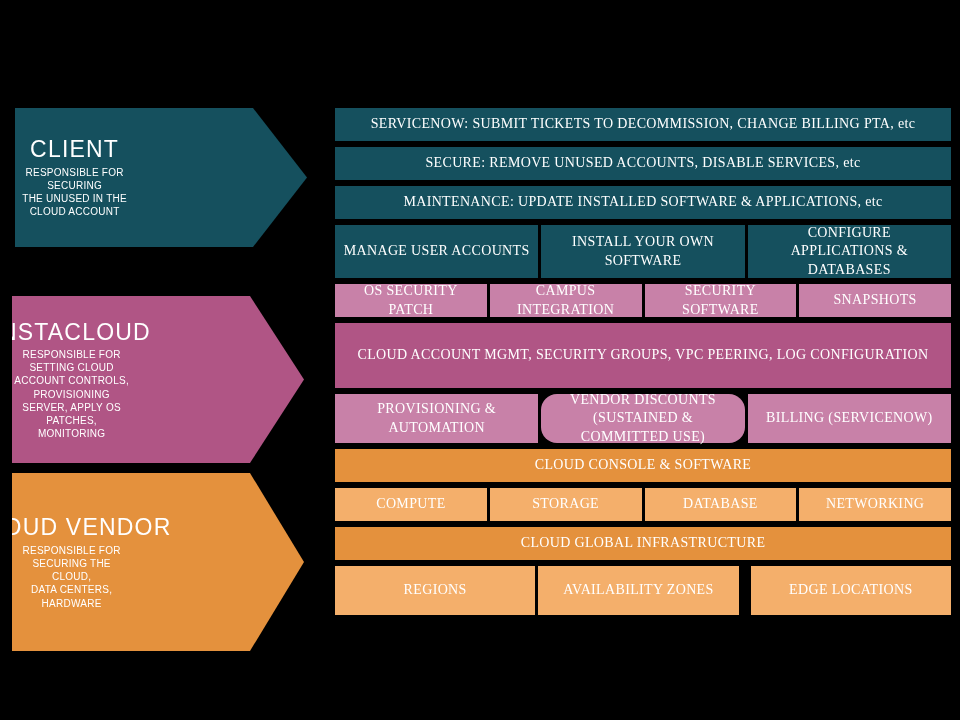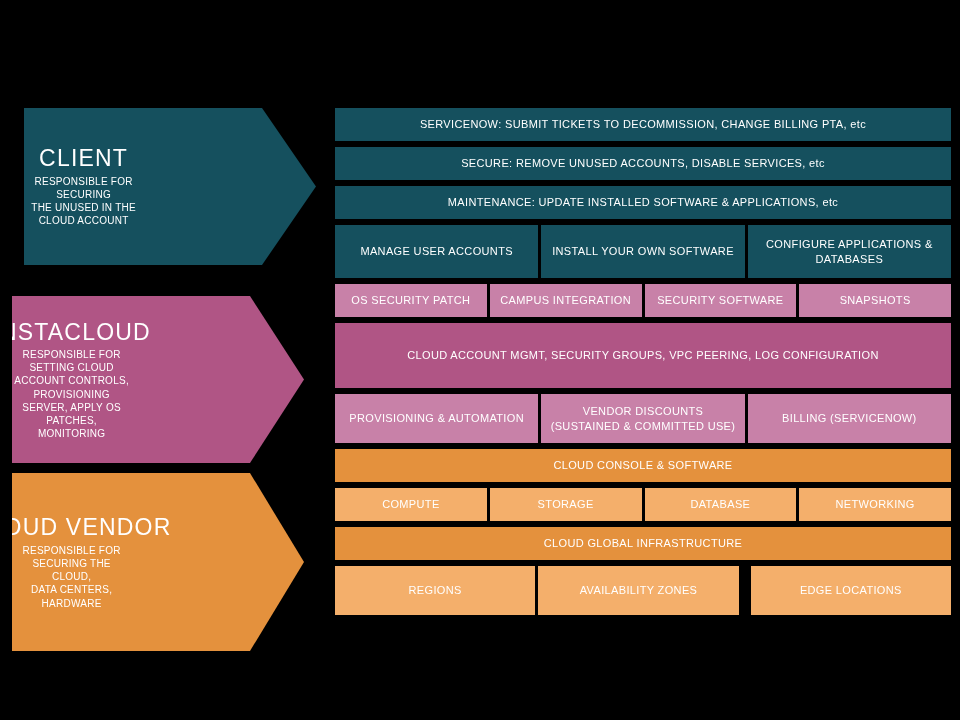--- a/index.html
+++ b/index.html
@@ -32,46 +32,47 @@
     white-space:nowrap;
     margin-bottom:3px;
   }
   .arrow .arrow-sub {
     font-size:10px;
     font-weight:400;
     letter-spacing:0.25px;
     line-height:1.32;
   }
 
-  #arrow-client    { left:24px; top:108px;  width:292px; height:157px; background:#15505E; }
+  #arrow-client    { left:15px; top:108px;  width:292px; height:139px; background:#15505E; }
   #arrow-instacloud{ left:12px; top:296px;  width:292px; height:167px; background:#B05585; }
   #arrow-vendor    { left:12px; top:473px;  width:292px; height:178px; background:#E4913D; }
 
   
   #stack {
     position:absolute;
     left:335px; top:108px;
     width:616px; height:543px;
     display:flex;
     flex-direction:column;
   }
   .row { display:flex; width:100%; flex:0 0 auto; }
   .row + .row { margin-top:6px; }
 
   .cell {
     display:flex;
     align-items:center;
     justify-content:center;
     text-align:center;
     color:#fff;
-    font-size:11px;
+    font-size:14px;
     letter-spacing:0.35px;
     line-height:1.3;
     padding:3px 8px;
     flex:1 1 0;
+    font-family:Liberation Serif, serif;
   }
   .cell + .cell { margin-left:3px; }
 
   
   .c-teal        { background:#15505E; }
   .c-pink-dark   { background:#B05585; }
   .c-pink-light  { background:#C881A8; }
   .c-orange-dark { background:#E4913D; }
   .c-orange-light{ background:#F4AF6B; }
 
@@ -131,21 +132,21 @@
         <div class="cell c-pink-light" style="flex: 1 1 0px;">OS SECURITY PATCH</div>
         <div class="cell c-pink-light" style="flex: 1 1 0px;">CAMPUS INTEGRATION</div>
         <div class="cell c-pink-light" style="flex: 1 1 0px;">SECURITY SOFTWARE</div>
         <div class="cell c-pink-light" style="flex: 1 1 0px;">SNAPSHOTS</div>
       </div>
       <div class="row h-wide">
         <div class="cell c-pink-dark" style="flex: 1 1 0px;">CLOUD ACCOUNT MGMT, SECURITY GROUPS, VPC PEERING, LOG CONFIGURATION</div>
       </div>
       <div class="row h-block">
         <div class="cell c-pink-light" style="flex: 1 1 0px;">PROVISIONING &amp; AUTOMATION</div>
-        <div class="cell c-pink-light" style="flex: 1 1 0px;">VENDOR DISCOUNTS (SUSTAINED &amp; COMMITTED USE)</div>
+        <div class="cell c-pink-light" style="flex: 1 1 0px; border-radius: 16px;">VENDOR DISCOUNTS (SUSTAINED &amp; COMMITTED USE)</div>
         <div class="cell c-pink-light" style="flex: 1 1 0px;">BILLING (SERVICENOW)</div>
       </div>
       <div class="row h-bar">
         <div class="cell c-orange-dark" style="flex: 1 1 0px;">CLOUD CONSOLE &amp; SOFTWARE</div>
       </div>
       <div class="row h-mid">
         <div class="cell c-orange-light" style="flex: 1 1 0px;">COMPUTE</div>
         <div class="cell c-orange-light" style="flex: 1 1 0px;">STORAGE</div>
         <div class="cell c-orange-light" style="flex: 1 1 0px;">DATABASE</div>
         <div class="cell c-orange-light" style="flex: 1 1 0px;">NETWORKING</div>

